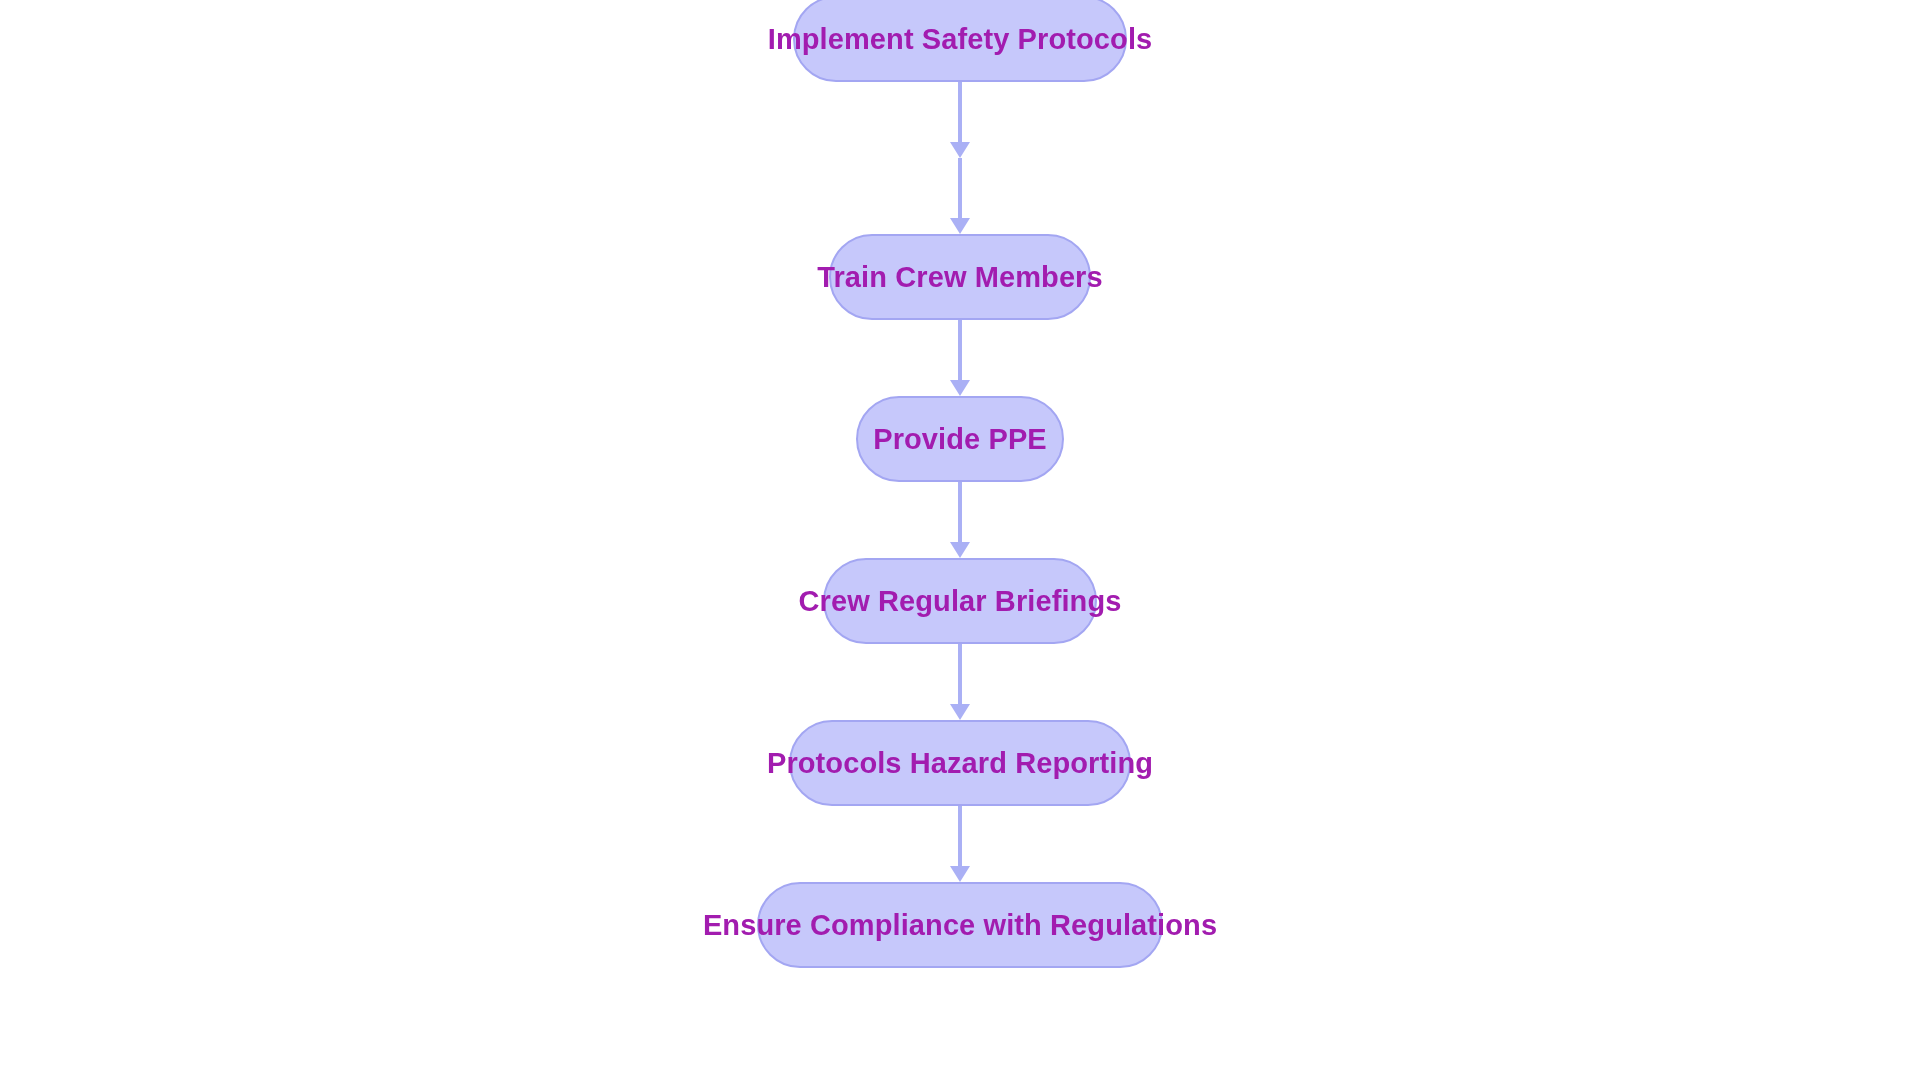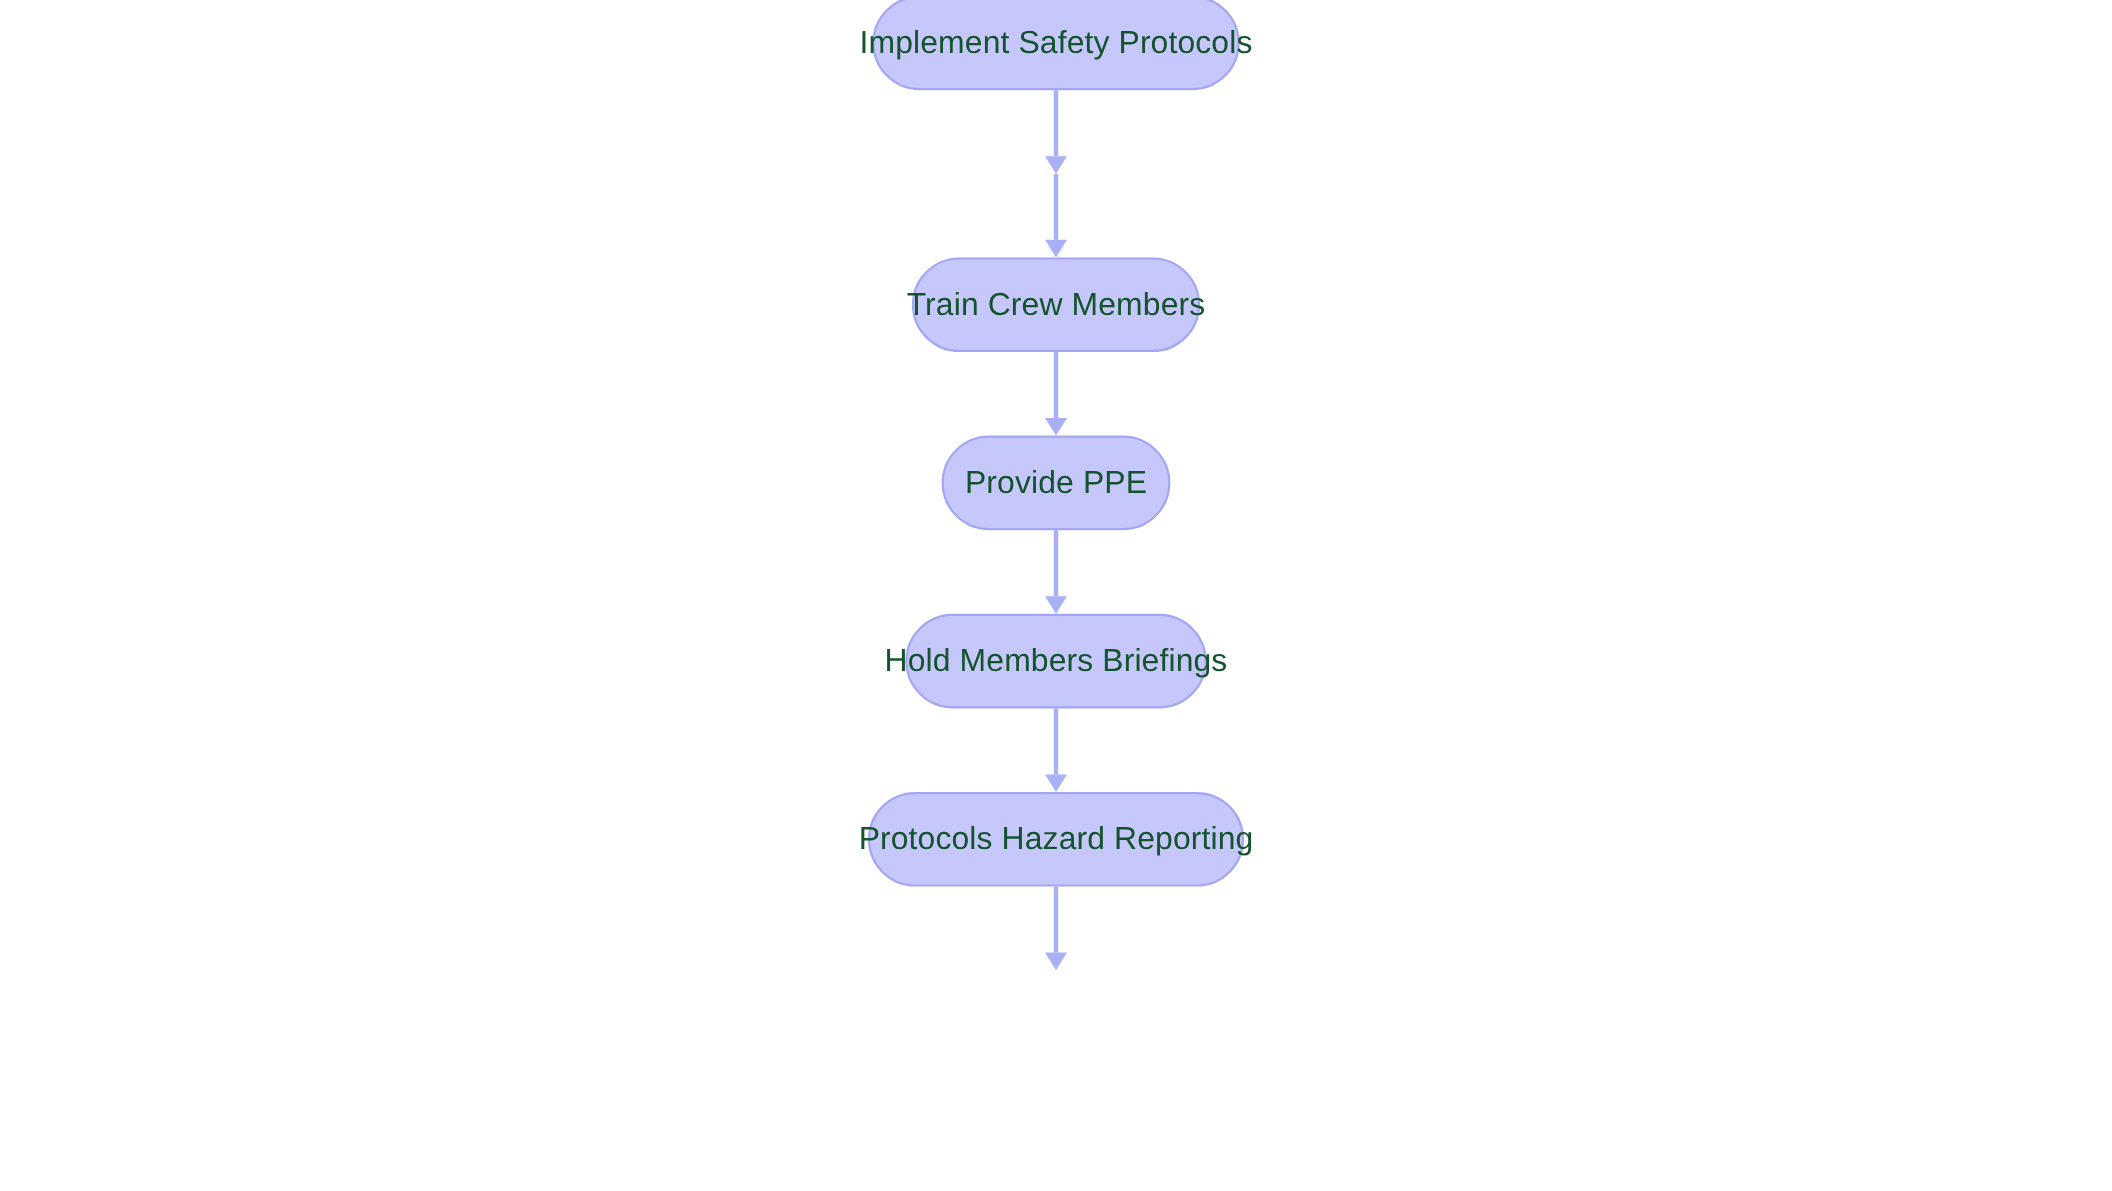--- a/index.html
+++ b/index.html
@@ -39,23 +39,23 @@
     align-items: center;
     justify-content: center;
     height: 86px;
     padding: 0 30px;
     background: #c6c8fb;
     border: 2px solid #a3a6f2;
     border-radius: 999px;
     flex: none;
   }
   .node-label {
-    color: #14532d;
+    color: #a21caf;
     font-size: 29px;
-    font-weight: 400;
+    font-weight: 700;
     line-height: 1;
     letter-spacing: 0.1px;
     white-space: nowrap;
   }
 
   
   .node.w-implement   { width: 334px; }
   .node.w-conduct     { width: 310px; }
   .node.w-train       { width: 262px; }
   .node.w-ppe         { width: 208px; text-align: center; }
@@ -119,32 +119,35 @@
     <div class="node w-ppe">
       <span class="node-label">Provide PPE</span>
     </div>
 
     <div class="connector">
       <div class="connector-line"></div>
       <div class="connector-arrow"></div>
     </div>
 
     <div class="node w-briefings">
-      <span class="node-label">Hold Members Briefings</span>
+      <span class="node-label">Crew Regular Briefings</span>
     </div>
 
     <div class="connector">
       <div class="connector-line"></div>
       <div class="connector-arrow"></div>
     </div>
 
     <div class="node w-hazard">
       <span class="node-label">Protocols Hazard Reporting</span>
     </div>
 
     <div class="connector">
       <div class="connector-line"></div>
       <div class="connector-arrow"></div>
     </div>
 
+    <div class="node w-compliance">
+      <span class="node-label">Ensure Compliance with Regulations</span>
+    </div>
 
   </div>
 </div>
 
 </body></html>

